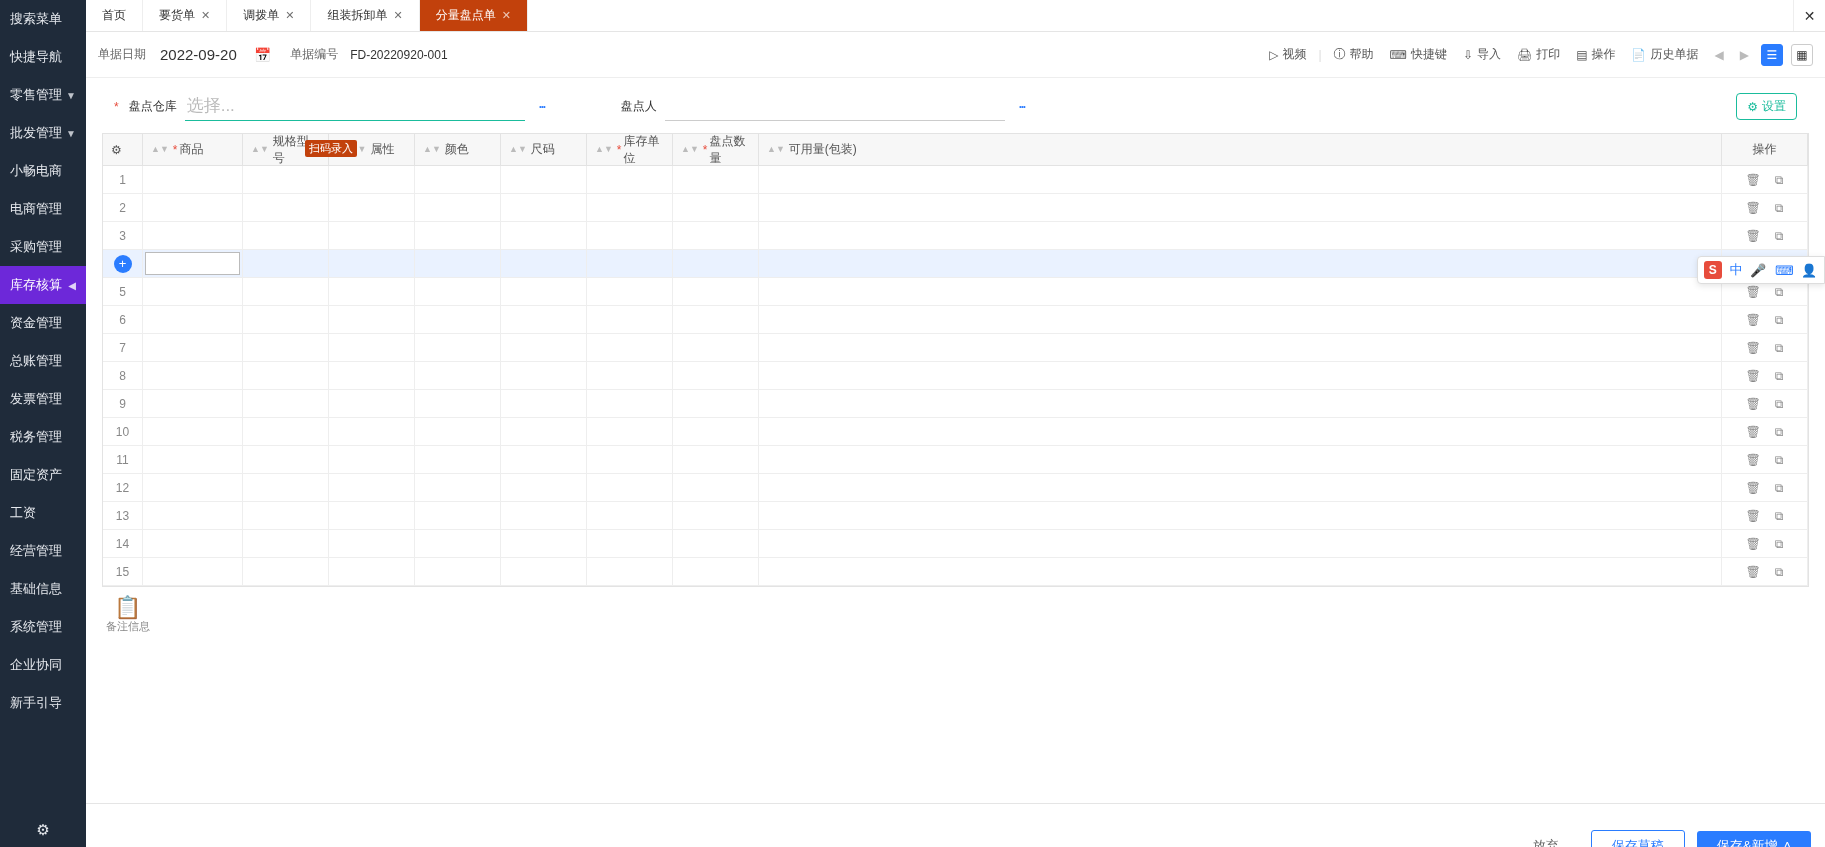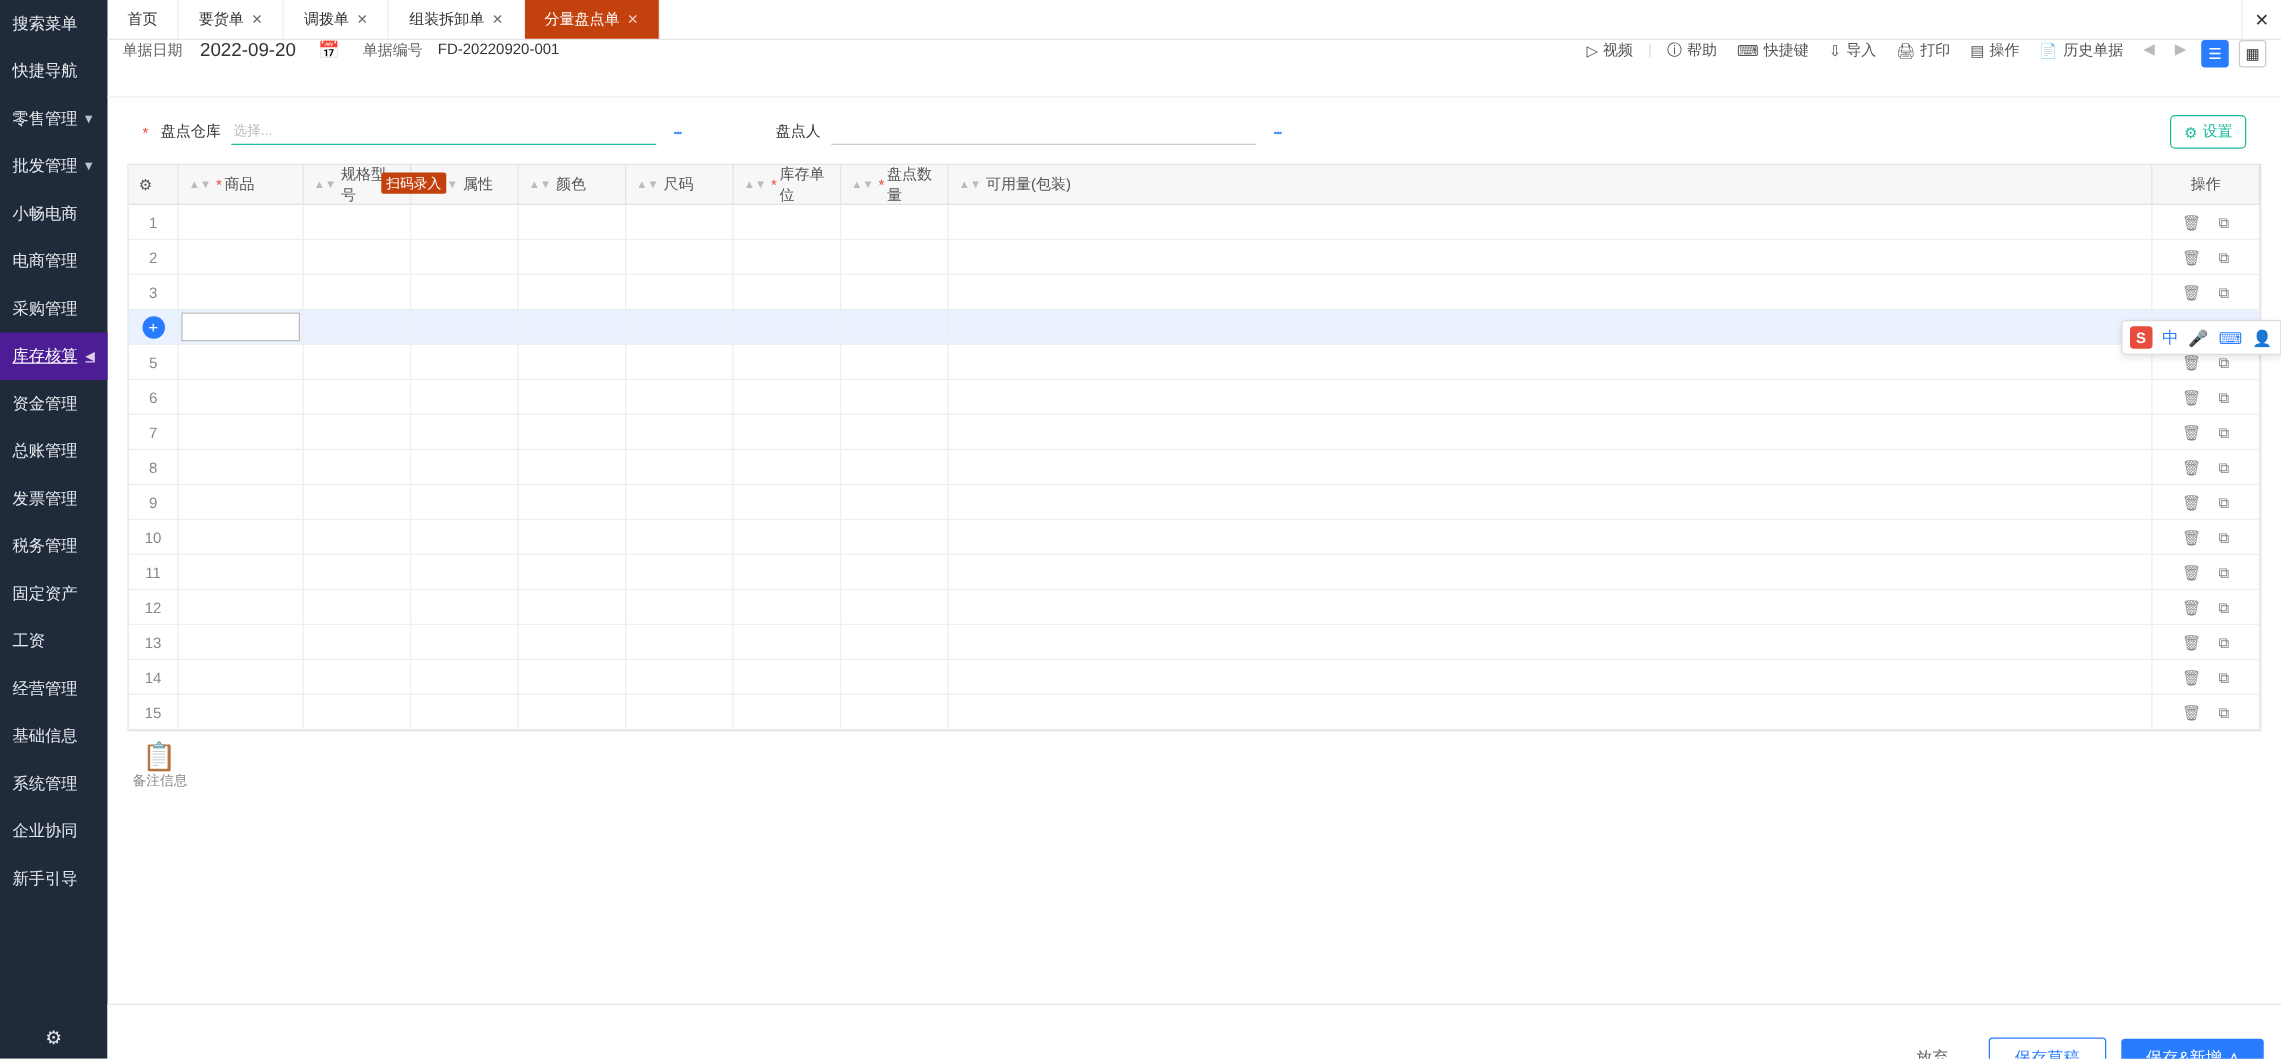--- a/index.html
+++ b/index.html
@@ -1,48 +1,48 @@
 <!DOCTYPE html>
 <html><head>
 <meta charset="utf-8">
 <style>
 * { box-sizing: border-box; margin: 0; padding: 0; font-family: "Microsoft YaHei", Arial, sans-serif; }
 html, body { width: 1825px; height: 847px; overflow: hidden; background: #fff; color: #333; }
 .app { display: flex; width: 100%; height: 100%; }
 .sidebar { width: 86px; background: #1f2b3a; color: #e6e9ee; display: flex; flex-direction: column; font-size: 13px; }
 .sidebar .item { padding: 10px 10px; display: flex; align-items: center; justify-content: space-between; cursor: pointer; }
-.sidebar .item.active { background: #4c1d95; color: #fff; text-decoration: underline; }
+.sidebar .item.active { background: #6d28d9; color: #fff; }
 .sidebar .caret { font-size: 10px; opacity: .8; }
 .sidebar .spacer { flex: 1; }
 .sidebar .gear { text-align: center; padding: 8px 0; font-size: 15px; }
 
 .main { flex: 1; display: flex; flex-direction: column; position: relative; }
 
 .tabs { height: 32px; border-bottom: 1px solid #e5e5e5; display: flex; align-items: stretch; font-size: 12px; }
 .tabs .tab { display: flex; align-items: center; padding: 0 16px; border-right: 1px solid #eee; cursor: pointer; gap: 6px; }
 .tabs .tab.active { background: #c2410c; color: #fff; }
 .tabs .tab .x { font-size: 11px; opacity: .7; }
 .tabs .closeall { margin-left: auto; width: 32px; display: flex; align-items: center; justify-content: center; border-left: 1px solid #eee; cursor: pointer; font-size: 14px; }
 
-.toolbar { height: 46px; display: flex; align-items: flex-start; padding: 0 12px; border-bottom: 1px solid #eee; font-size: 12px; gap: 8px; }
+.toolbar { height: 46px; display: flex; align-items: center; padding: 0 12px; border-bottom: 1px solid #eee; font-size: 12px; gap: 8px; }
 .toolbar .lbl { color: #666; }
 .toolbar .date { font-size: 15px; color: #333; margin-left: 6px; }
 .toolbar .cal { color: #1abc9c; margin: 0 10px; font-size: 14px; }
 .toolbar .docno { margin-left: 4px; }
 .toolbar .spacer { flex: 1; }
 .toolbar .act { display: flex; align-items: center; gap: 4px; color: #555; cursor: pointer; padding: 0 4px; }
 .toolbar .sep { color: #ddd; }
 .toolbar .nav { color: #bbb; padding: 0 4px; }
 .toolbar .viewbtn { width: 22px; height: 22px; border: 1px solid #ccc; display: inline-flex; align-items: center; justify-content: center; border-radius: 3px; font-size: 12px; }
 .toolbar .viewbtn.active { background: #2a7cff; color: #fff; border-color: #2a7cff; }
 
 .form-row { padding: 14px 28px 6px; display: flex; align-items: center; font-size: 12px; gap: 8px; position: relative; }
 .form-row .req { color: #e74c3c; margin-right: 2px; }
 .form-row .flabel { color: #333; }
-.form-row .finput { border: none; border-bottom: 1px solid #1abc9c; width: 340px; padding: 4px 2px; font-size: 11px; outline: none; color:#333;}
+.form-row .finput { border: none; border-bottom: 1px solid #1abc9c; width: 340px; padding: 4px 2px; font-size: 17px; outline: none; color:#333;}
 .form-row .finput::placeholder { color: #bbb; }
 .form-row .more { color: #2a7cff; font-weight: bold; letter-spacing: -2px; cursor: pointer; margin-left: 6px; }
 .form-row .finput.plain { border-bottom: 1px solid #ccc; }
 .form-row .settings { margin-left: auto; border: 1px solid #1abc9c; color: #1abc9c; border-radius: 4px; padding: 4px 10px; cursor: pointer; display: flex; align-items: center; gap: 4px; }
 
 .grid-wrap { padding: 6px 16px 0; }
 .grid { border: 1px solid #e3e3e3; font-size: 12px; }
 .grid .hdr { display: flex; background: #f7f7f7; border-bottom: 1px solid #e3e3e3; height: 32px; }
 .grid .hdr .cell { display: flex; align-items: center; padding: 0 8px; border-right: 1px solid #e3e3e3; color: #555; gap: 2px; }
 .grid .hdr .cell .sort { color: #bbb; font-size: 9px; display: inline-flex; flex-direction: column; line-height: 5px; margin-right: 2px; }

